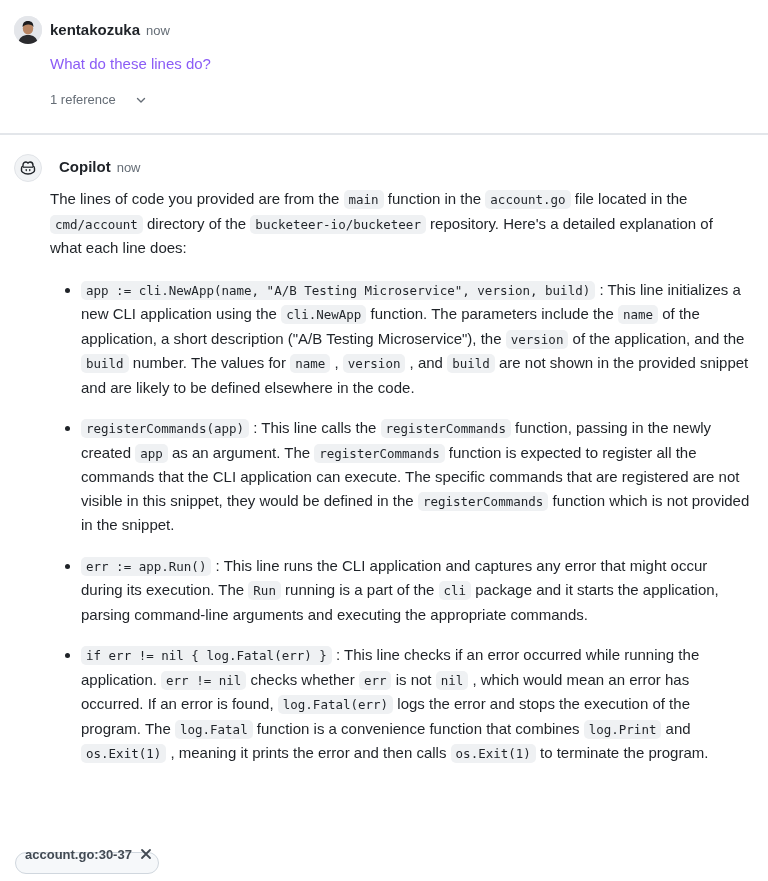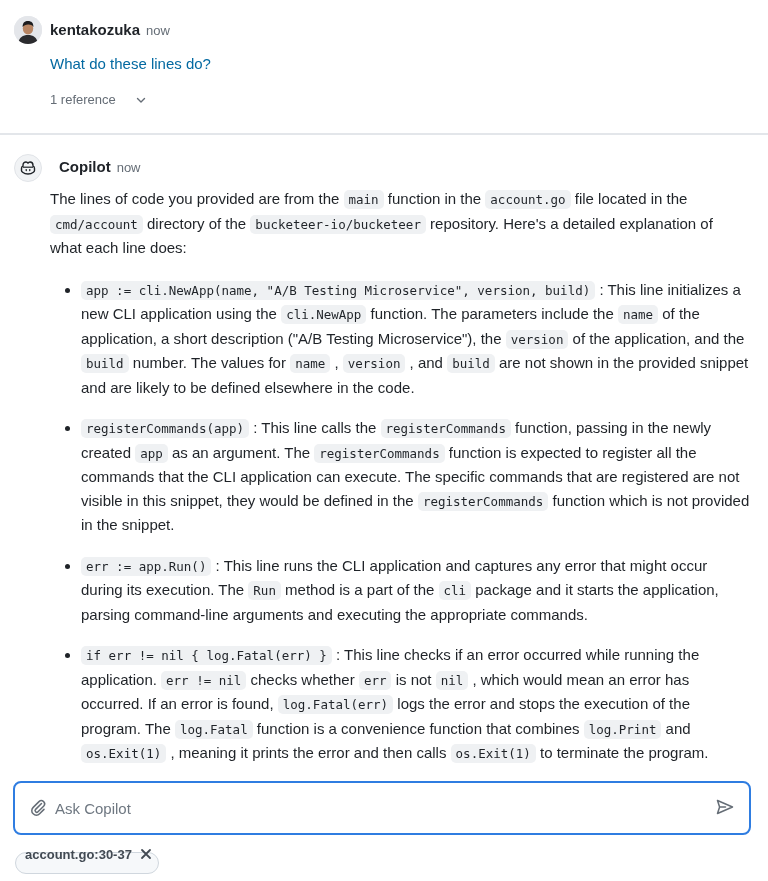--- a/index.html
+++ b/index.html
@@ -17,21 +17,21 @@
       position: absolute; left: 14px; top: 16px; width: 28px; height: 28px;
       border-radius: 50%; background: #e6e8ec; overflow: hidden;
     }
     .avatar svg { display: block; }
     .username {
       position: absolute; left: 50px; top: 21px; font-size: 15px; font-weight: 700;
       color: #1f2328;
     }
     .timestamp { font-size: 13px; color: #656d76; font-weight: 400; margin-left: 6px; }
     .user-text {
-      position: absolute; left: 50px; top: 55px; font-size: 15px; color: #0369a1;
+      position: absolute; left: 50px; top: 55px; font-size: 15px; color: #8b5cf6;
     }
     .reference-toggle {
       position: absolute; left: 50px; top: 92px; font-size: 13px; color: #656d76;
       display: flex; align-items: center; gap: 19px; cursor: pointer;
     }
     .reference-toggle svg { display: block; }
 
     .divider {
       position: absolute; left: 0; top: 133px; width: 768px; height: 2px;
       background: #e3e6ea;
@@ -132,39 +132,26 @@
     </div>
     <div class="copilot-name">
       <span>Copilot</span><span class="timestamp">now</span>
     </div>
 
     <div class="answer">
       <p id="intro"><span>The lines of code you provided are from the </span><code>main</code><span> function in the </span><code>account.go</code><span> file located in the </span><code>cmd/account</code><span> directory of the </span><code>bucketeer-io/bucketeer</code><span> repository. Here's a detailed explanation of what each line does:</span></p>
       <ul class="explain" id="bullets">
           <li><code>app := cli.NewApp(name, "A/B Testing Microservice", version, build)</code><span> : This line initializes a new CLI application using the </span><code>cli.NewApp</code><span> function. The parameters include the </span><code>name</code><span> of the application, a short description ("A/B Testing Microservice"), the </span><code>version</code><span> of the application, and the </span><code>build</code><span> number. The values for </span><code>name</code><span> , </span><code>version</code><span> , and </span><code>build</code><span> are not shown in the provided snippet and are likely to be defined elsewhere in the code.</span></li>
           <li><code>registerCommands(app)</code><span> : This line calls the </span><code>registerCommands</code><span> function, passing in the newly created </span><code>app</code><span> as an argument. The </span><code>registerCommands</code><span> function is expected to register all the commands that the CLI application can execute. The specific commands that are registered are not visible in this snippet, they would be defined in the </span><code>registerCommands</code><span> function which is not provided in the snippet.</span></li>
-          <li><code>err := app.Run()</code><span> : This line runs the CLI application and captures any error that might occur during its execution. The </span><code>Run</code><span> method is a part of the </span><code>cli</code><span> package and it starts the application, parsing command-line arguments and executing the appropriate commands.</span></li>
+          <li><code>err := app.Run()</code><span> : This line runs the CLI application and captures any error that might occur during its execution. The </span><code>Run</code><span> running is a part of the </span><code>cli</code><span> package and it starts the application, parsing command-line arguments and executing the appropriate commands.</span></li>
           <li><code>if err != nil { log.Fatal(err) }</code><span> : This line checks if an error occurred while running the application. </span><code>err != nil</code><span> checks whether </span><code>err</code><span> is not </span><code>nil</code><span> , which would mean an error has occurred. If an error is found, </span><code>log.Fatal(err)</code><span> logs the error and stops the execution of the program. The </span><code>log.Fatal</code><span> function is a convenience function that combines </span><code>log.Print</code><span> and </span><code>os.Exit(1)</code><span> , meaning it prints the error and then calls </span><code>os.Exit(1)</code><span> to terminate the program.</span></li>
         </ul>
     </div>
   </div>
 
-  <div class="input-box">
-    <span class="attach-icon">
-      <svg width="18" height="18" viewBox="0 0 18 18">
-        <path d="M12.5 5.5 L6.6 11.4 C5.9 12.1 5.9 13.1 6.6 13.8 C7.3 14.5 8.3 14.5 9 13.8 L14.6 8.2 C15.9 6.9 15.9 4.9 14.6 3.6 C13.3 2.3 11.3 2.3 10 3.6 L4.2 9.4 C2.3 11.3 2.3 14.1 4.2 15.8 C6 17.6 8.8 17.6 10.6 15.8 L15 11.4" fill="none" stroke="#656d76" stroke-width="1.5" stroke-linecap="round"></path>
-      </svg>
-    </span>
-    <input class="ask-input" type="text" placeholder="Ask Copilot" style="">
-    <span class="send-icon">
-      <svg width="20" height="18" viewBox="0 0 20 18">
-        <path d="M2.5 2.5 L17.5 9 L2.5 15.5 L4.6 9 Z M4.6 9 L10.5 9" fill="none" stroke="#656d76" stroke-width="1.5" stroke-linejoin="round" stroke-linecap="round"></path>
-      </svg>
-    </span>
-  </div>
 
   <div class="ref-chip">
     <span>account.go:30-37</span>
     <span class="chip-close">
       <svg width="12" height="12" viewBox="0 0 12 12">
         <path d="M2 2 L10 10 M10 2 L2 10" stroke="#424a53" stroke-width="1.8" stroke-linecap="round"></path>
       </svg>
     </span>
   </div>
 

